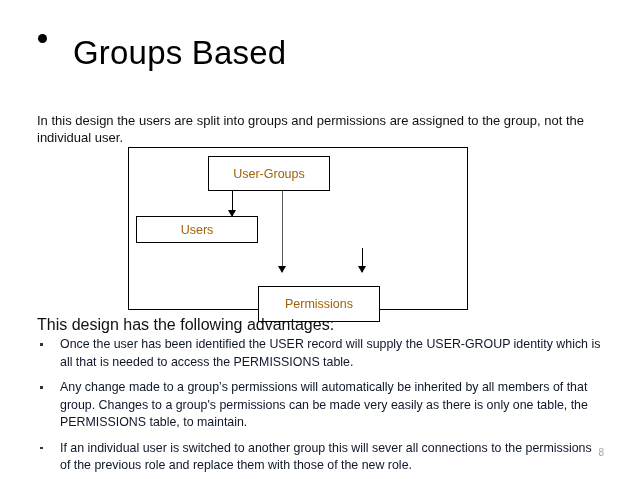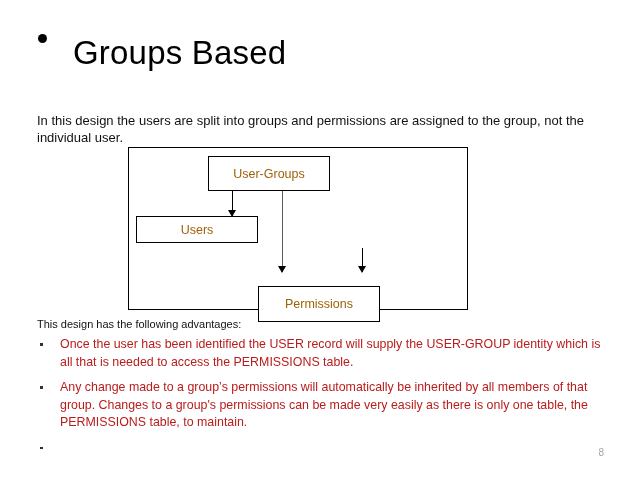--- a/index.html
+++ b/index.html
@@ -108,37 +108,37 @@
   .conn-ug-perms  { left: 153px; top: 43px;  height: 81px; }
   
   .conn-tasks-perms { left: 233px; top: 100px; height: 24px; }
 
   
   .lead {
     position: absolute;
     left: 37px;
     top: 316px;
     width: 560px;
-    font-size: 11px;
+    font-size: 16px;
     line-height: 17px;
     color: #111111;
   }
   .bullets {
     position: absolute;
     left: 37px;
     top: 336px;
     width: 566px;
   }
   .bullet-item {
     position: relative;
     padding-left: 23px;
     margin-bottom: 8px;
     font-size: 12.4px;
     line-height: 17.5px;
-    color: #b91c1c;
+    color: #0f172a;
   }
   .bullet-item:last-child { margin-bottom: 0; }
   .bullet-item .dot {
     position: absolute;
     left: 3px;
     top: 7px;
     width: 2.6px;
     height: 2.6px;
     background: #333333;
   }
@@ -202,18 +202,19 @@
     <div class="bullet-item">
       <span class="dot"></span>
       <span>Once the user has been identified the USER record will supply the USER-GROUP identity which is all that is needed to access the PERMISSIONS table.</span>
     </div>
     <div class="bullet-item">
       <span class="dot"></span>
       <span>Any change made to a group’s permissions will automatically be inherited by all members of that group. Changes to a group's permissions can be made very easily as there is only one table, the PERMISSIONS table, to maintain.</span>
     </div>
     <div class="bullet-item">
       <span class="dot"></span>
+      <span>If an individual user is switched to another group this will sever all connections to the permissions of the previous role and replace them with those of the new role.</span>
     </div>
   </div>
 
   <div class="page-number">8</div>
 
 </div>
 
 </body></html>

